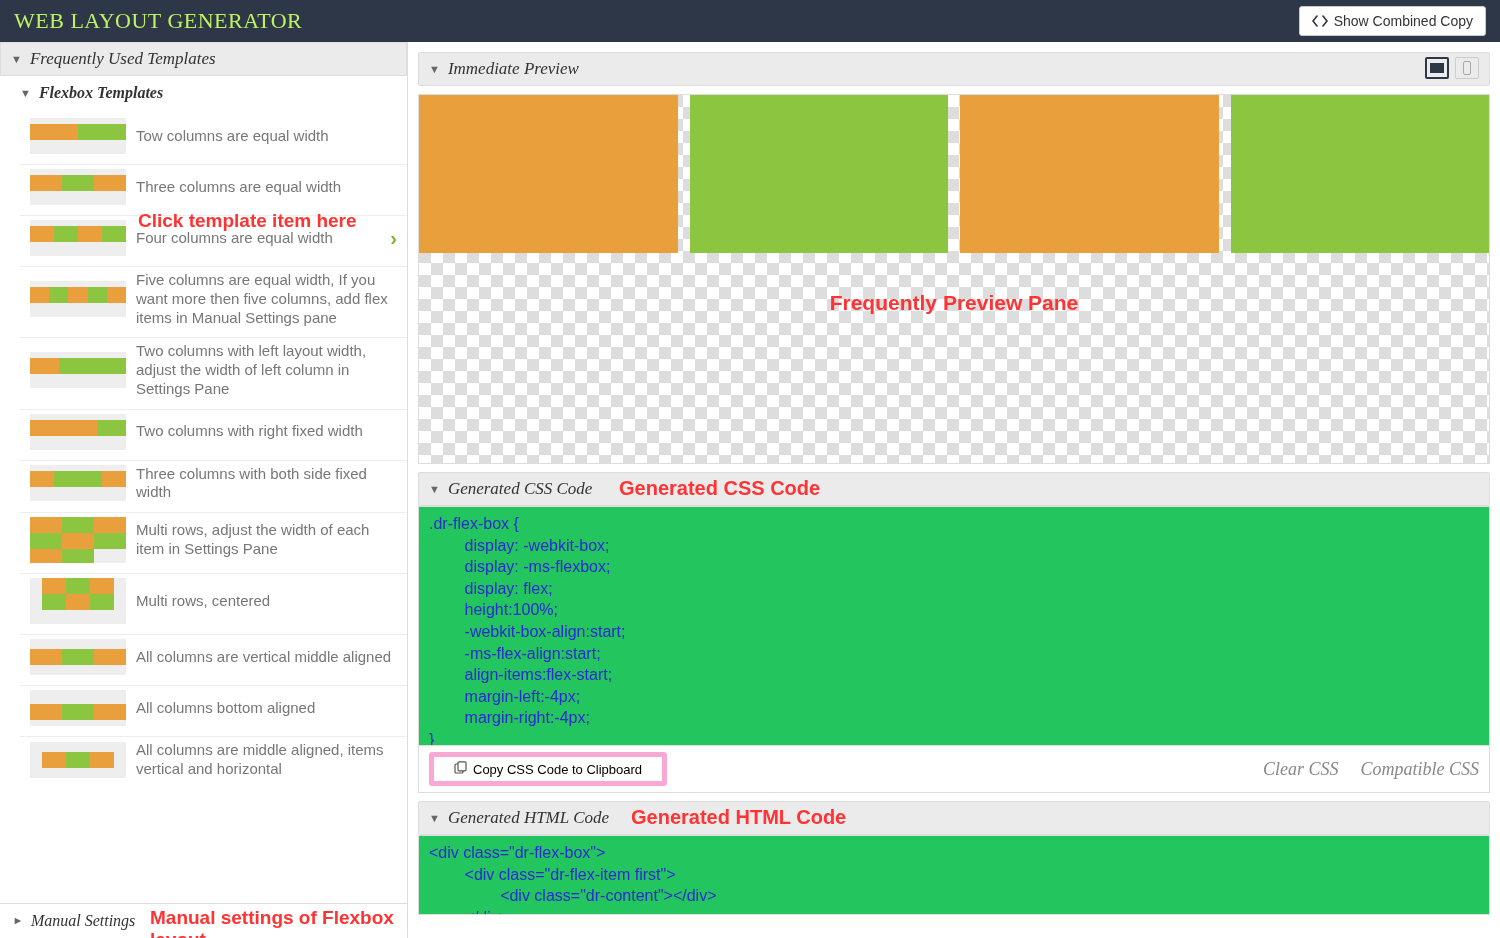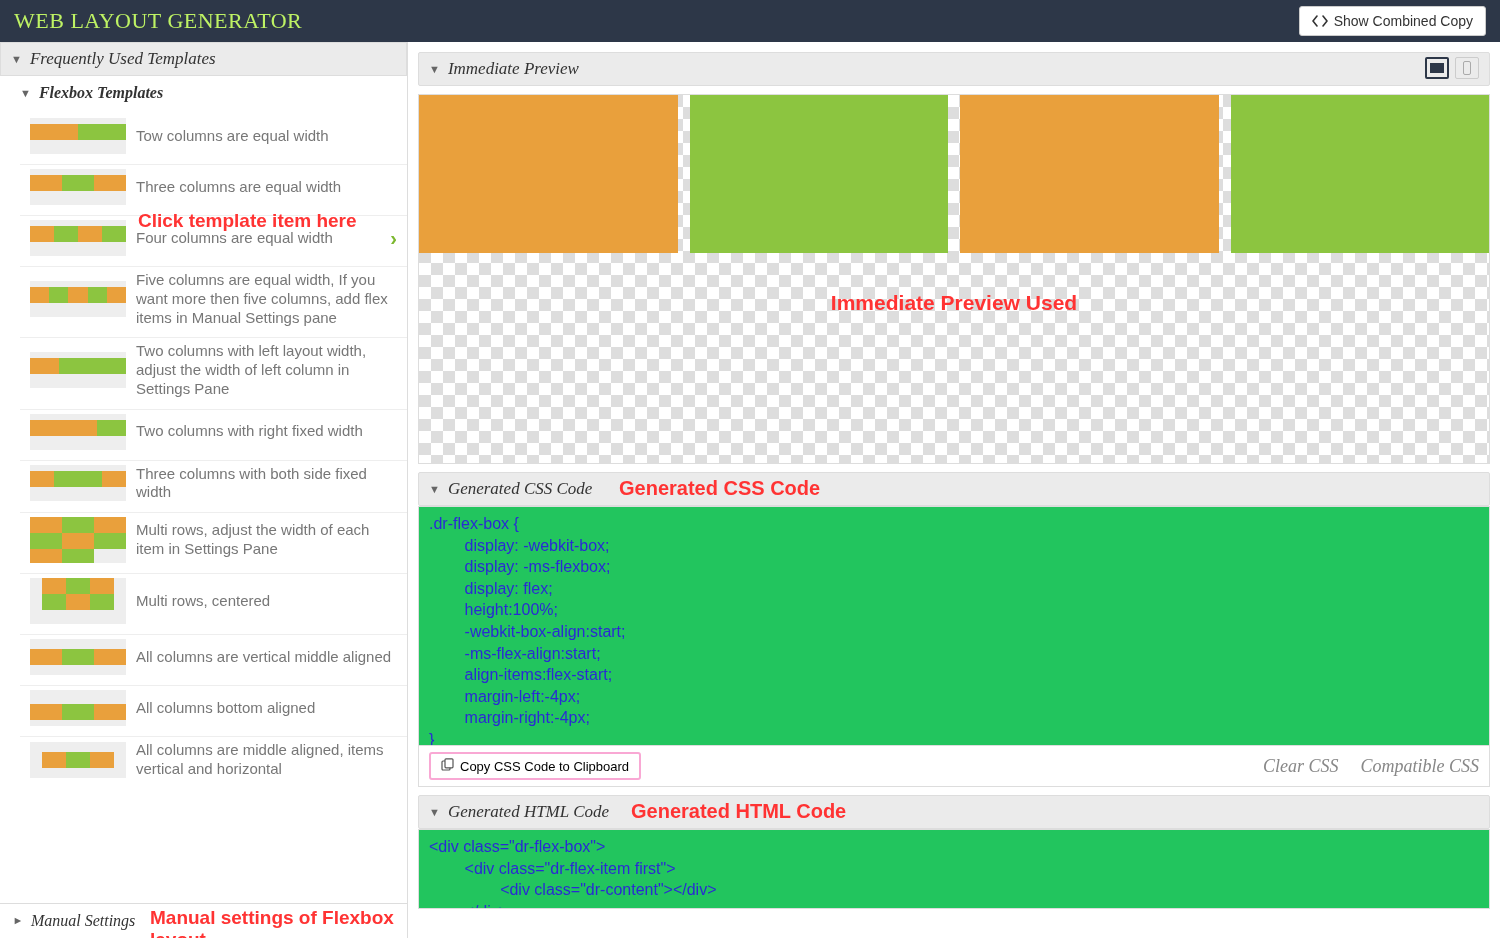--- a/index.html
+++ b/index.html
@@ -53,21 +53,21 @@
 .preview-cols { display: flex; gap: 12px; padding: 0; height: 158px; }
 .preview-col { flex: 1; }
 .pc-o { background: #e9a03c; }
 .pc-g { background: #8cc540; }
 
 .code-panel { display: flex; flex-direction: column; }
 .code-block { background: #22c55e; border: 1px solid #ddd; padding: 6px 10px; font-family: "Helvetica Neue", Arial, sans-serif; font-size: 16px; color: #2a2ad4; line-height: 1.35; white-space: pre; overflow: auto; }
 .css-block { height: 240px; }
 .html-block { height: 80px; }
 .code-footer { background: #fff; border: 1px solid #ddd; border-top: none; padding: 6px 10px; display: flex; align-items: center; justify-content: space-between; }
-.copy-btn { background: #fff; border: 2px solid #f9a8d4; border-radius: 3px; padding: 4px 10px; font-size: 13px; display: inline-flex; gap: 6px; align-items: center; cursor: pointer; }
+.copy-btn { background: #fff; border: 5px solid #f9a8d4; border-radius: 3px; padding: 4px 20px; font-size: 13px; display: inline-flex; gap: 6px; align-items: center; cursor: pointer; }
 .footer-links { display: flex; gap: 22px; font-family: Georgia, serif; font-style: italic; font-size: 18px; color: #888; }
 .footer-links span { cursor: pointer; }
 
 </style>
 </head>
 <body>
 
 <div class="header">
   <div class="app-title">WEB LAYOUT GENERATOR</div>
   <button class="show-code-btn">
@@ -271,21 +271,21 @@
       </div>
     </div>
 
     <div class="preview-pane">
       <div class="preview-cols">
         <div class="preview-col pc-o"></div>
         <div class="preview-col pc-g"></div>
         <div class="preview-col pc-o"></div>
         <div class="preview-col pc-g"></div>
       </div>
-      <div class="annot" style="left:50%; transform:translateX(-50%); top:196px; font-size:21px;">Immediate Preview Used</div>
+      <div class="annot" style="left:50%; transform:translateX(-50%); top:196px; font-size:21px;">Frequently Preview Pane</div>
     </div>
 
     <div class="code-panel">
       <div class="panel-header" style="position:relative">
         <span class="tri">▼</span>
         <span>Generated CSS Code</span>
         <div class="annot" style="left:200px; top:4px; font-size:20px; font-style:normal; font-family:Arial,sans-serif;">Generated CSS Code</div>
       </div>
       <div class="code-block css-block">.dr-flex-box {
         display: -webkit-box;

